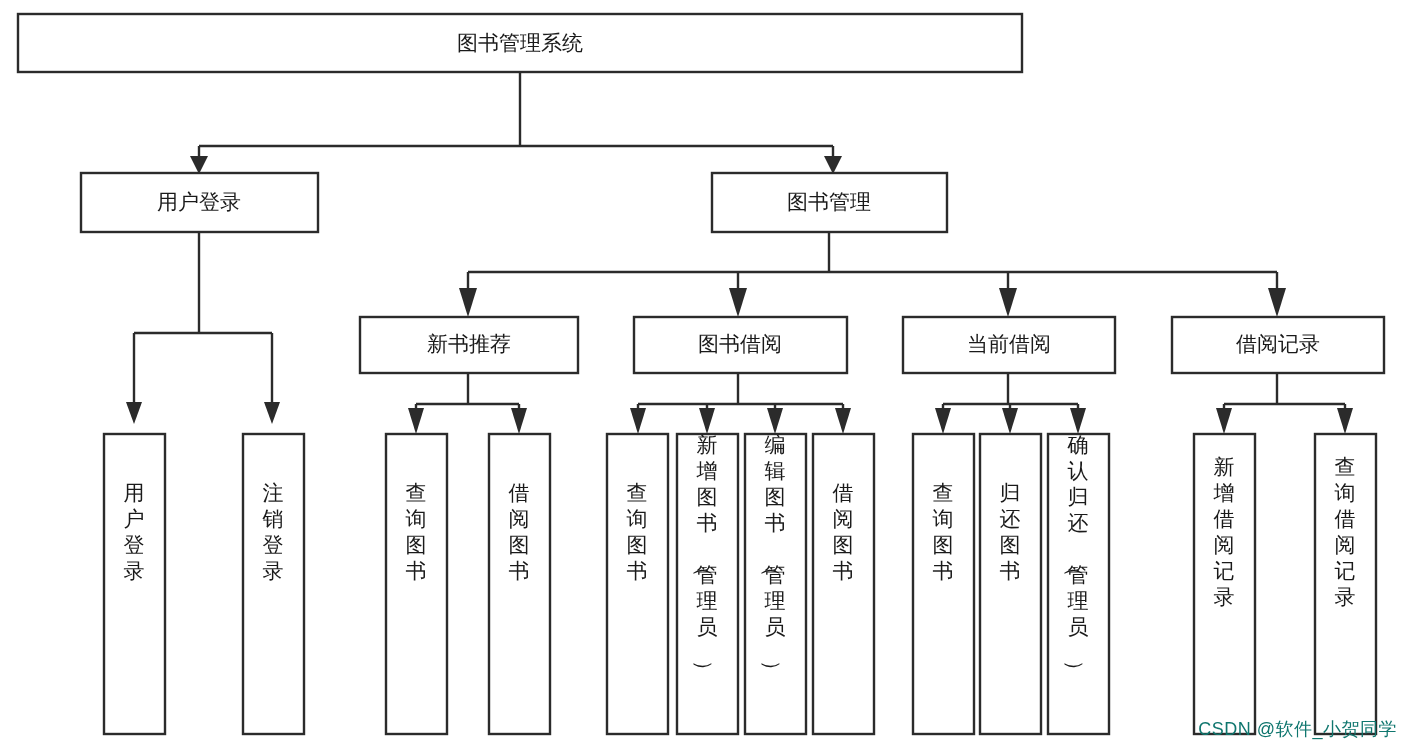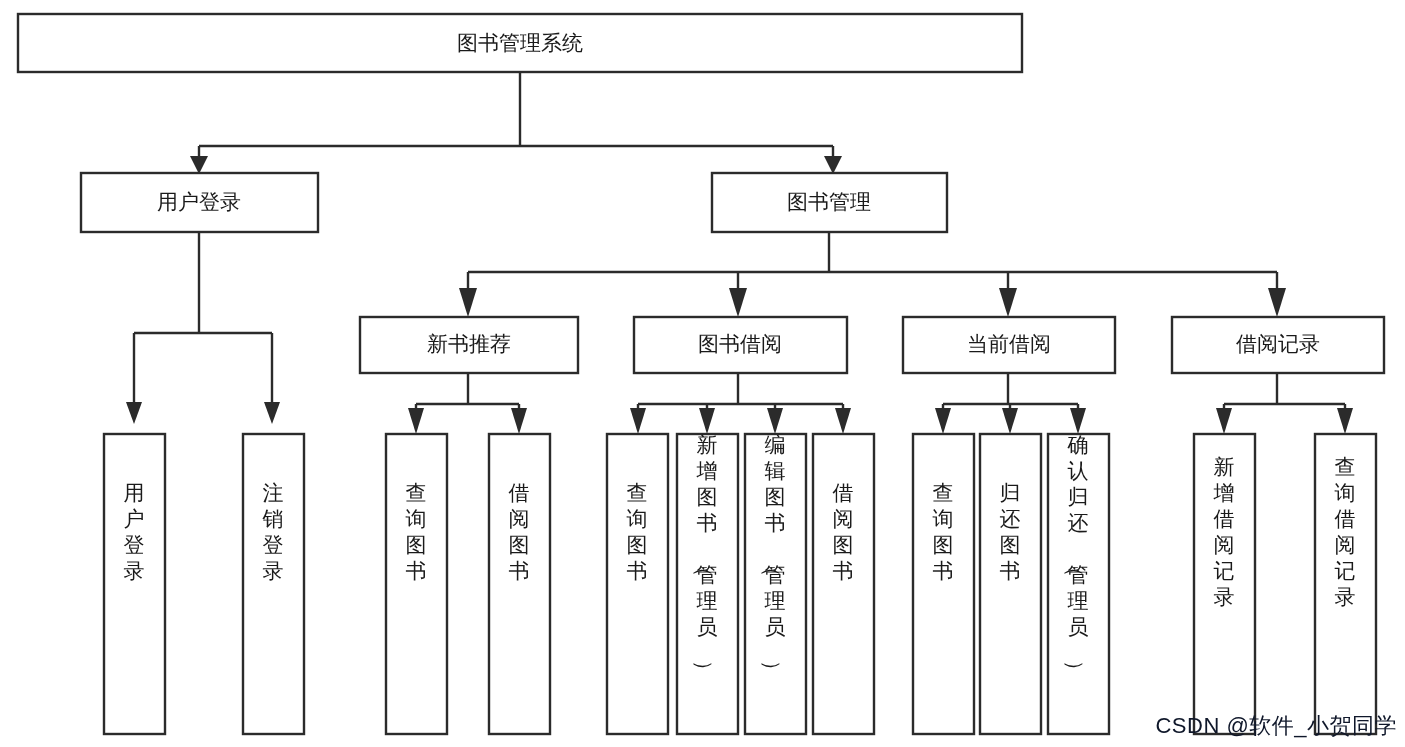--- a/index.html
+++ b/index.html
@@ -51,22 +51,22 @@
     font-family: "Liberation Sans", "DejaVu Sans", sans-serif;
     font-size: 21px;
     fill: #1a1a1a;
     text-anchor: middle;
   }
   .watermark-text {
     position: absolute;
     right: 8px;
     bottom: 6px;
     font-family: "Liberation Sans", "DejaVu Sans", sans-serif;
-    font-size: 22px;
-    color: #0f172a;
+    font-size: 18px;
+    color: #0f766e;
     white-space: nowrap;
     letter-spacing: 0.5px;
   }
 </style>
 </head>
 <body>
 
 <div id="diagram-root">
 
   <svg id="tree-svg" viewBox="0 0 1405 747">

